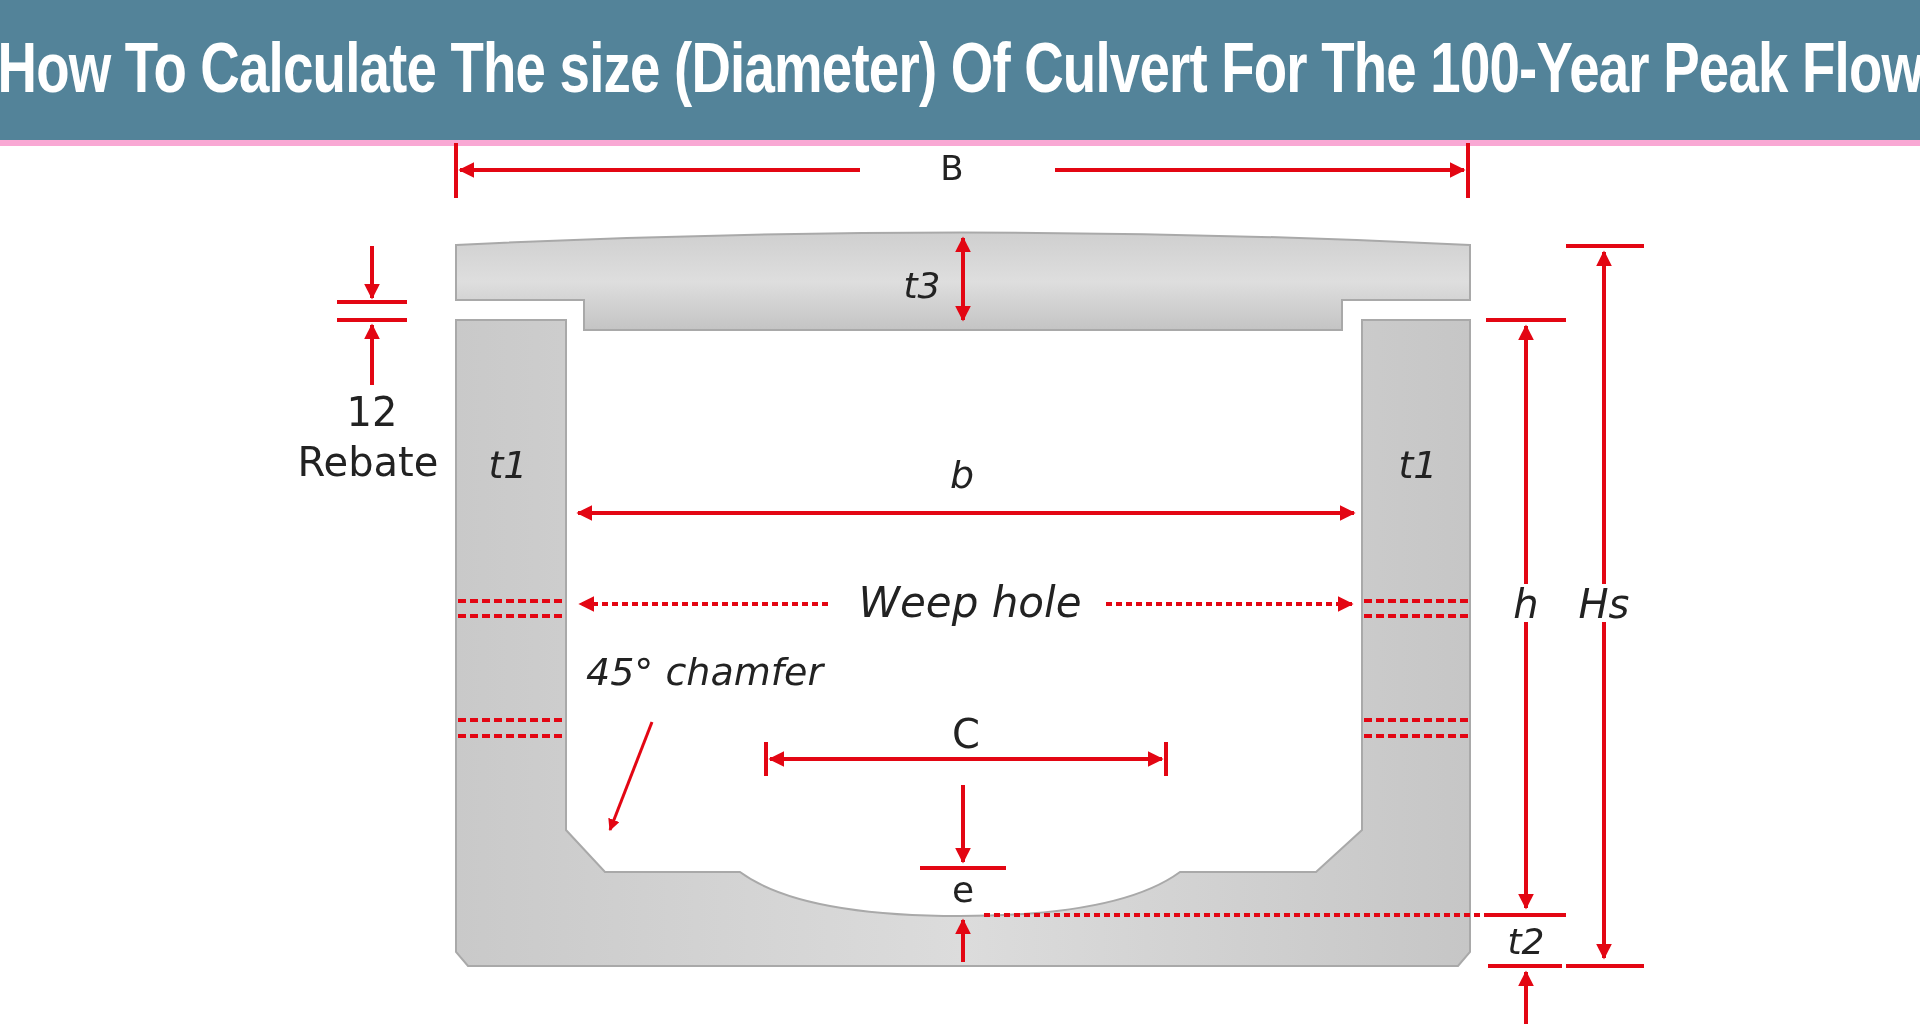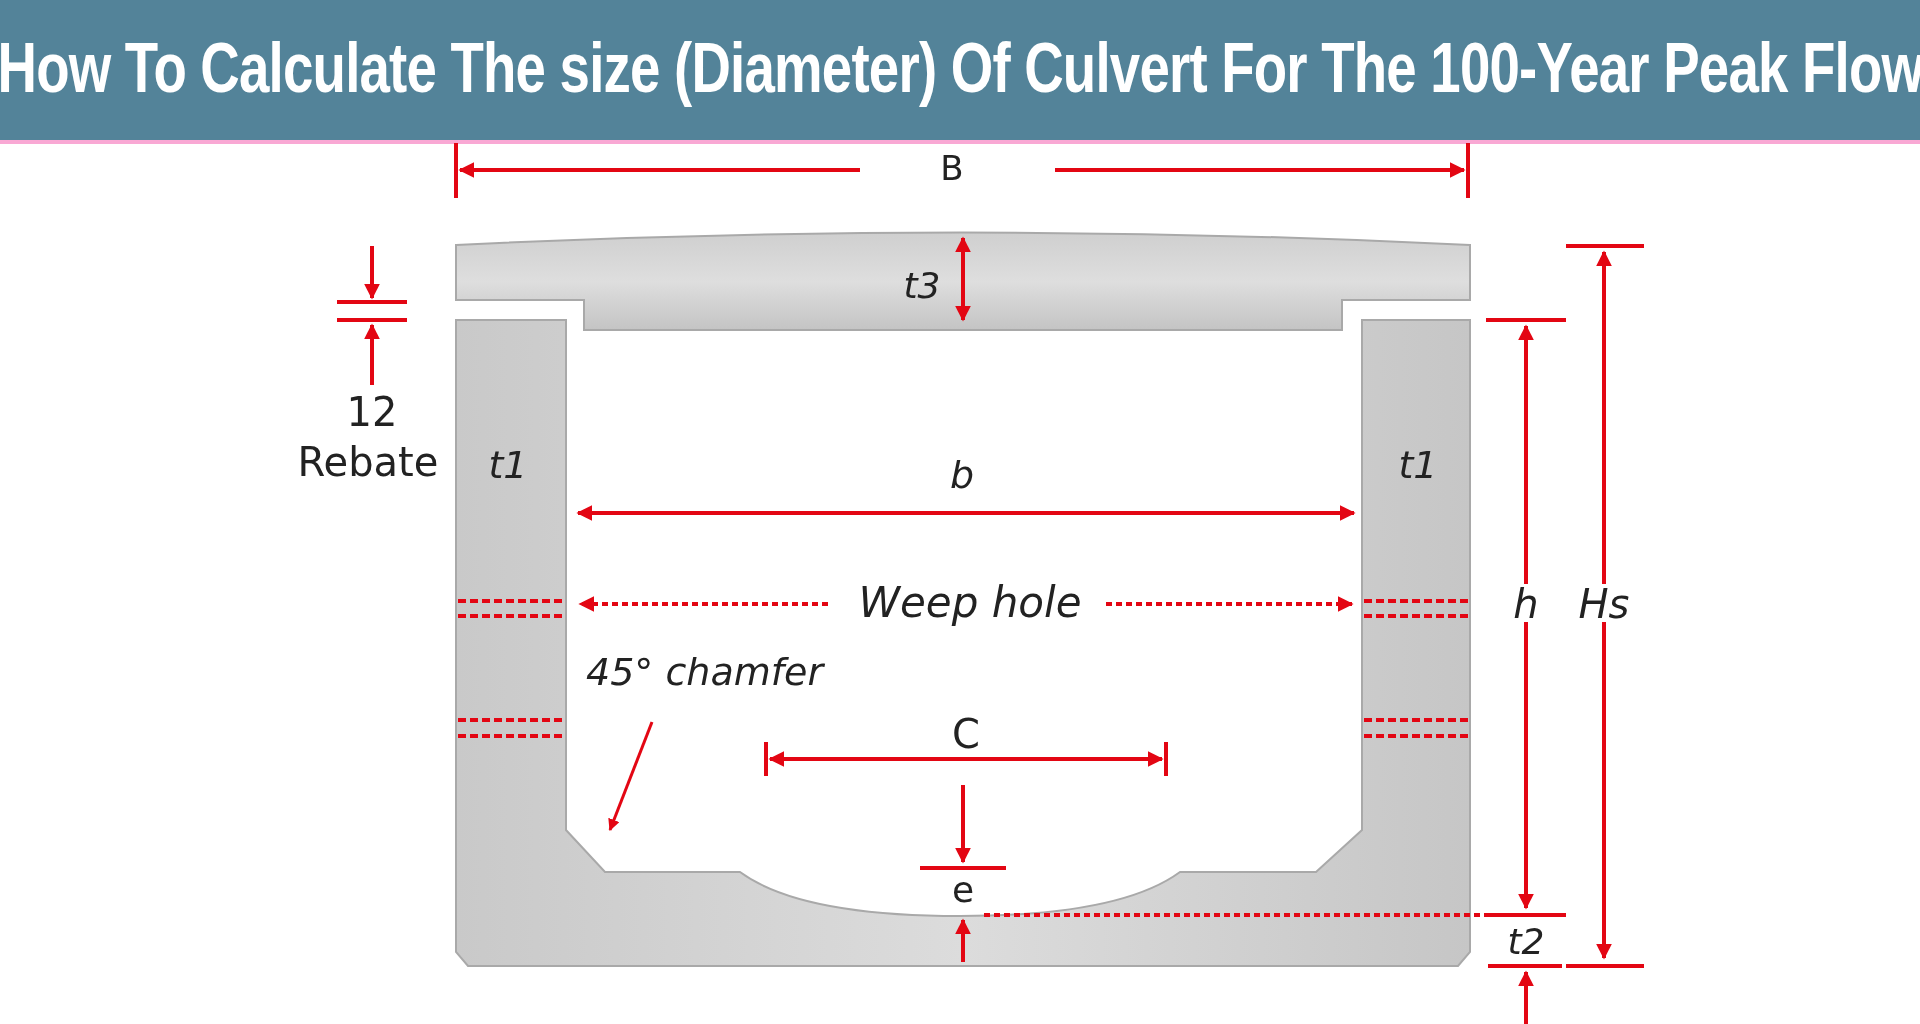--- a/index.html
+++ b/index.html
@@ -1,20 +1,20 @@
 <!DOCTYPE html>
 <html><head>
   <meta charset="utf-8">
   <style>
     html, body { margin: 0; padding: 0; background: #ffffff; }
     body { width: 1920px; height: 1024px; overflow: hidden; position: relative; font-family: "Liberation Sans", sans-serif; }
     .banner {
       position: absolute; left: 0; top: 0; width: 1920px; height: 140px;
       background: #538399;
-      border-bottom: 4px solid #f9a8d4;
+      border-bottom: 6px solid #f9a8d4;
       display: flex; align-items: center; justify-content: center;
       overflow: hidden;
     }
     .banner-title {
       color: #ffffff;
       font-family: "Liberation Sans", sans-serif;
       font-weight: bold;
       font-size: 70px;
       white-space: nowrap;
       transform: scaleX(0.78);

